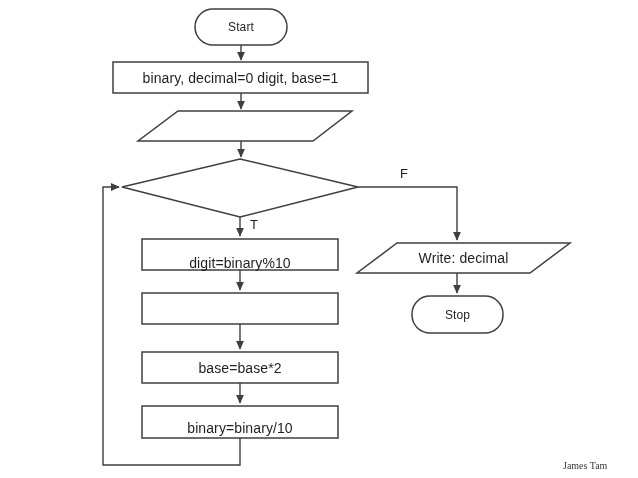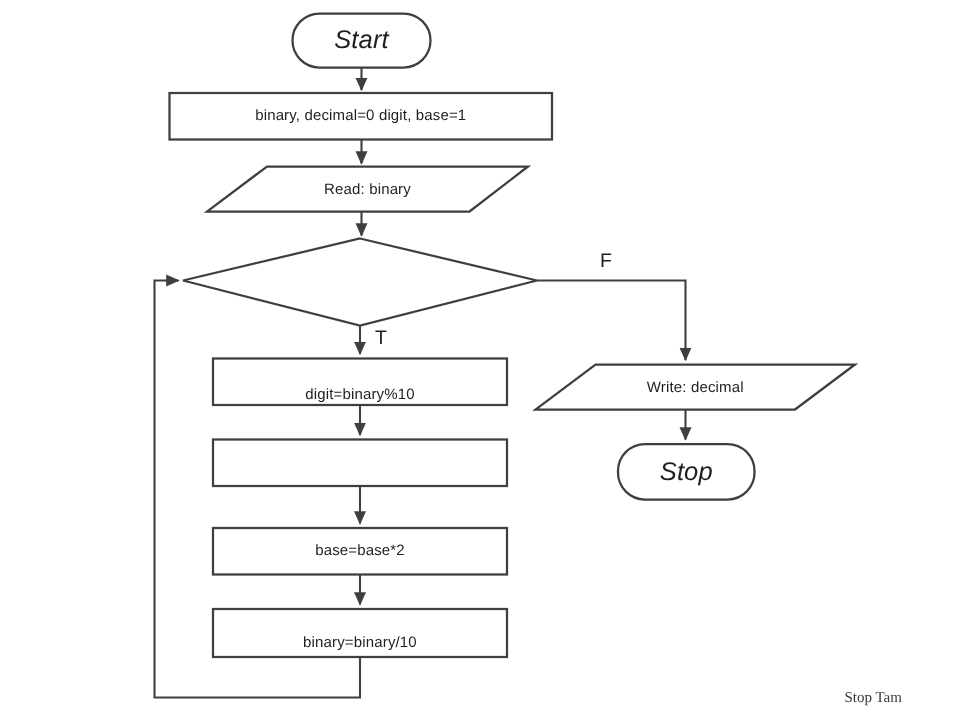--- a/index.html
+++ b/index.html
@@ -11,27 +11,27 @@
     overflow: hidden;
     font-family: "Liberation Sans", sans-serif;
   }
   #shapes { position: absolute; left: 0; top: 0; }
   .lbl {
     position: absolute;
     display: flex;
     align-items: center;
     justify-content: center;
     text-align: center;
-    font-size: 10px;
+    font-size: 14px;
     color: #1f1f1f;
     letter-spacing: 0.1px;
     white-space: nowrap;
     pointer-events: none;
   }
-  .lbl.terminator { font-size: 17px; font-style: italic; }
+  .lbl.terminator { font-size: 12px; }
   .branch {
     position: absolute;
     font-size: 13px;
     color: #1f1f1f;
   }
   #credit {
     position: absolute;
     left: 563px;
     top: 460px;
     font-family: "Liberation Serif", serif;
@@ -73,25 +73,24 @@
       <rect x="142" y="293" width="196" height="31"></rect>
       <rect x="142" y="352" width="196" height="31"></rect>
       <rect x="142" y="406" width="196" height="32"></rect>
       <polygon points="397,243 570,243 530,273 357,273"></polygon>
       <rect x="412" y="296" width="91" height="37" rx="18" ry="18"></rect>
     </g>
   </svg>
 
   <div class="lbl terminator" style="left:195px; top:9px;   width:92px;  height:36px;">Start</div>
   <div class="lbl" style="left:113px; top:62px;  width:255px; height:31px;">binary, decimal=0 digit, base=1</div>
-  <div class="lbl" style="left:138px; top:111px; width:214px; height:30px;">Read: binary</div>
   <div class="lbl" style="left:142px; top:239px; width:196px; height:48px;">digit=binary%10</div>
   <div class="lbl" style="left:142px; top:352px; width:196px; height:31px;">base=base*2</div>
   <div class="lbl" style="left:142px; top:412px; width:196px; height:32px;">binary=binary/10</div>
   <div class="lbl" style="left:357px; top:243px; width:213px; height:30px;">Write: decimal</div>
   <div class="lbl terminator" style="left:412px; top:296px; width:91px;  height:37px;">Stop</div>
 
   <div class="branch" style="left:250px; top:217px;">T</div>
   <div class="branch" style="left:400px; top:166px;">F</div>
 
-  <div id="credit">Stop Tam</div>
+  <div id="credit">James Tam</div>
 
 </div>
 
 </body></html>

